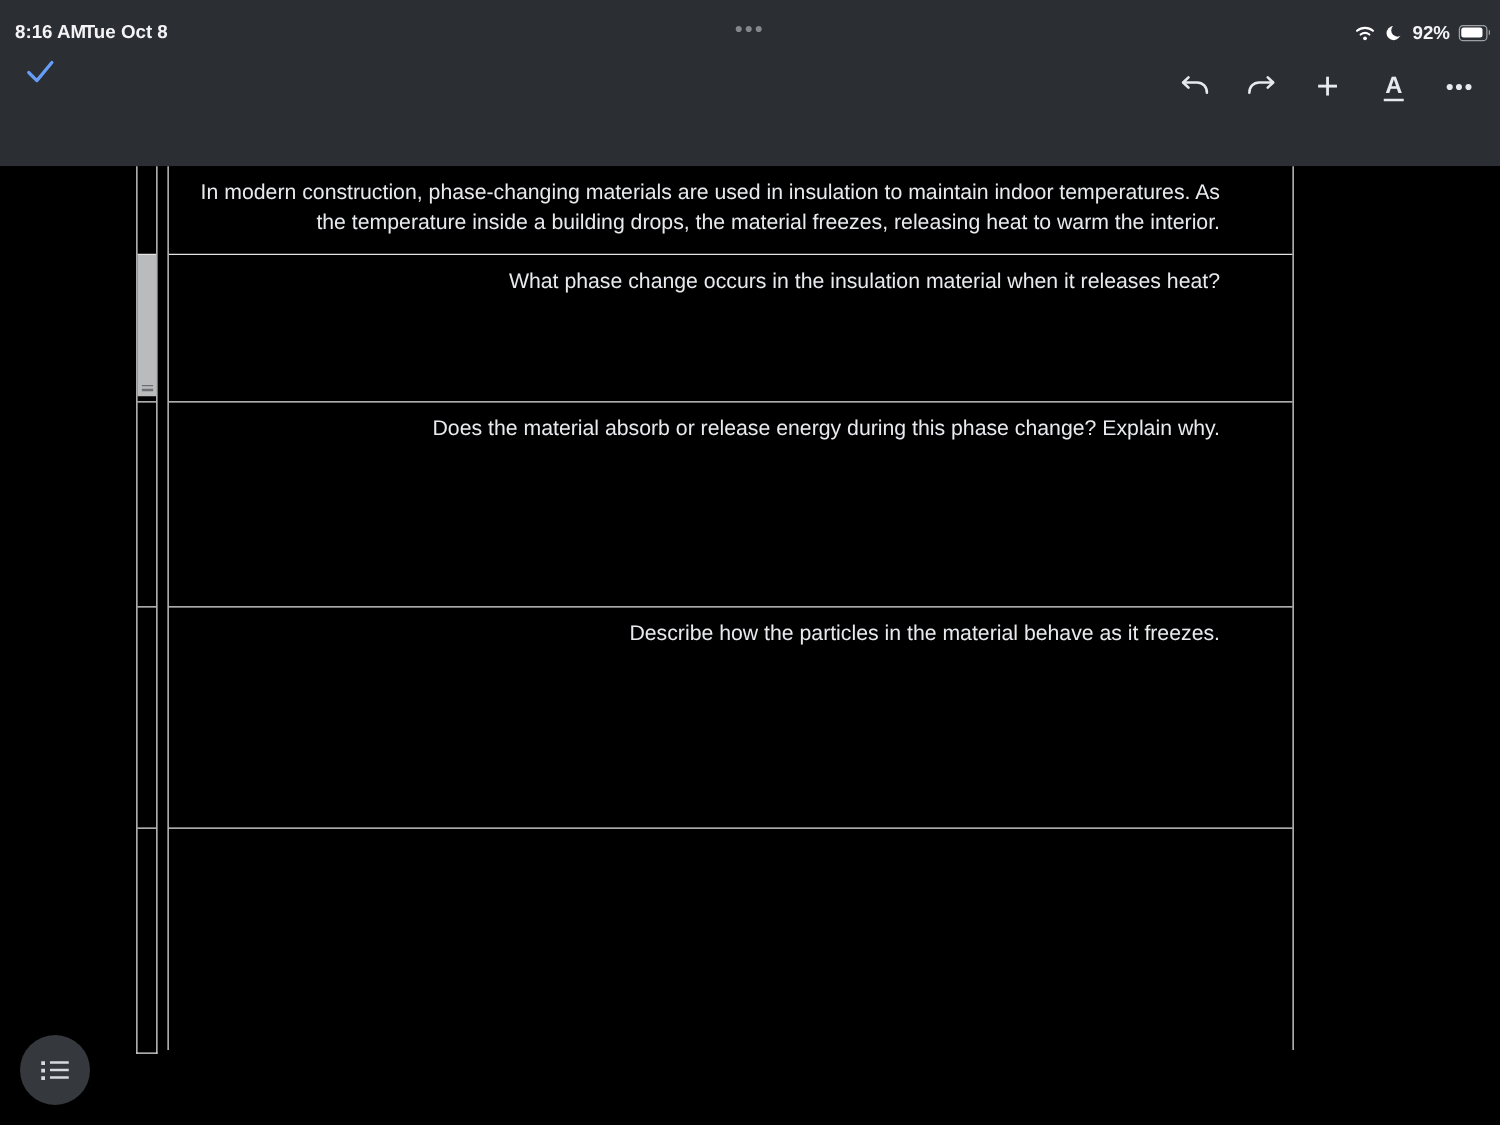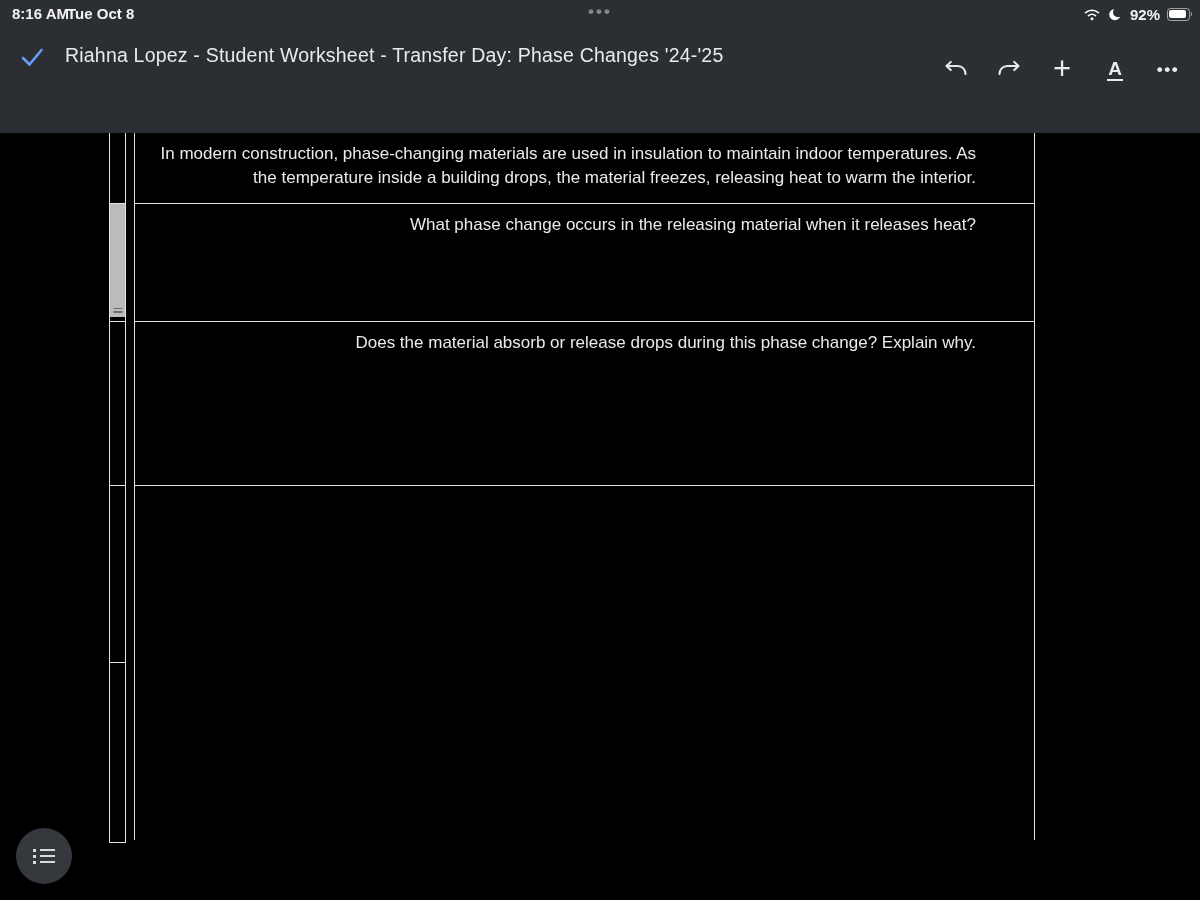--- a/index.html
+++ b/index.html
@@ -1,20 +1,20 @@
 <!DOCTYPE html>
 <html><head>
 <meta charset="utf-8">
 <style>
   html,body{margin:0;padding:0;background:#000;}
   .screen{position:relative;width:1200px;height:900px;background:#000;overflow:hidden;
           font-family:"Liberation Sans",sans-serif;-webkit-font-smoothing:antialiased;}
   
   .chrome{position:absolute;left:0;top:0;width:1200px;height:133px;background:#2b2e33;}
-  .status-bar{position:absolute;left:0;top:0;width:1200px;height:28px;color:#f4f4f6;font-size:15px;font-weight:700;}
+  .status-bar{position:absolute;left:0;top:12px;width:1200px;height:28px;color:#f4f4f6;font-size:15px;font-weight:700;}
   .sb-time{position:absolute;left:12px;top:5px;}
   .sb-date{position:absolute;left:67px;top:5px;}
   .sb-dots{position:absolute;left:0;right:0;top:2px;text-align:center;color:#85878c;font-size:17px;font-weight:700;letter-spacing:2px;}
   .sb-right{position:absolute;right:8px;top:0;height:28px;display:flex;align-items:center;gap:7px;text-align:center;}
   .sb-pct{font-size:15px;font-weight:600;}
   .battery{position:relative;width:25px;height:12px;}
   .battery .body{position:absolute;left:0;top:0;width:21px;height:11px;border:1px solid rgba(255,255,255,.55);border-radius:3.5px;}
   .battery .fill{position:absolute;left:1.5px;top:1.5px;width:17px;height:8px;background:#fff;border-radius:2px;}
   .battery .nub{position:absolute;left:23.5px;top:3.5px;width:1.6px;height:4px;background:rgba(255,255,255,.55);border-radius:0 2px 2px 0;}
   
@@ -90,21 +90,20 @@
         </span>
       </span>
     </div>
 
     <div class="app-header">
       <span class="hdr-check">
         <svg width="28" height="28" viewBox="0 0 28 28">
           <path d="M5 15 L11.5 21.5 L23.5 7" fill="none" stroke="#669df6" stroke-width="2.6" stroke-linecap="round" stroke-linejoin="round"></path>
         </svg>
       </span>
-      <span class="hdr-title">Riahna Lopez - Student Worksheet - Transfer Day: Phase Changes '24-'25</span>
 
       <span class="hdr-btn" style="left:956px">
         <svg width="26" height="26" viewBox="0 0 24 24">
           <path d="M7.2 4.5 L3.2 8.3 L7.2 12.1" fill="none" stroke="#e8eaed" stroke-width="1.9" stroke-linecap="round" stroke-linejoin="round"></path>
           <path d="M3.6 8.3 H13.5 C17.9 8.3 20.8 11.6 20.8 15.8" fill="none" stroke="#e8eaed" stroke-width="1.9" stroke-linecap="round"></path>
         </svg>
       </span>
       <span class="hdr-btn" style="left:1009px">
         <svg width="26" height="26" viewBox="0 0 24 24" style="transform:scaleX(-1)">
           <path d="M7.2 4.5 L3.2 8.3 L7.2 12.1" fill="none" stroke="#e8eaed" stroke-width="1.9" stroke-linecap="round" stroke-linejoin="round"></path>
@@ -257,24 +256,27 @@
       <div class="seg" style="height:164px"></div>
       <div class="seg" style="height:177px"></div>
       <div class="seg" style="height:179px"></div>
     </div>
 
     <div class="doc-table">
       <div class="cell" style="height:71px">
         <p>In modern construction, phase-changing materials are used in insulation to maintain indoor temperatures. As the temperature inside a building drops, the material freezes, releasing heat to warm the interior.</p>
       </div>
       <div class="cell" style="height:118px">
-        <p>What phase change occurs in the releasing material when it releases heat?</p>
+        <p>What phase change occurs in the insulation material when it releases heat?</p>
       </div>
       <div class="cell" style="height:164px">
-        <p>Does the material absorb or release drops during this phase change? Explain why.</p>
+        <p>Does the material absorb or release energy during this phase change? Explain why.</p>
+      </div>
+      <div class="cell" style="height:177px">
+        <p>Describe how the particles in the material behave as it freezes.</p>
       </div>
     </div>
   </div>
 
   <div class="fab">
     <div class="fab-icon">
       <div class="row">
           <span class="dot"></span>
           <span class="line"></span>
         </div>

